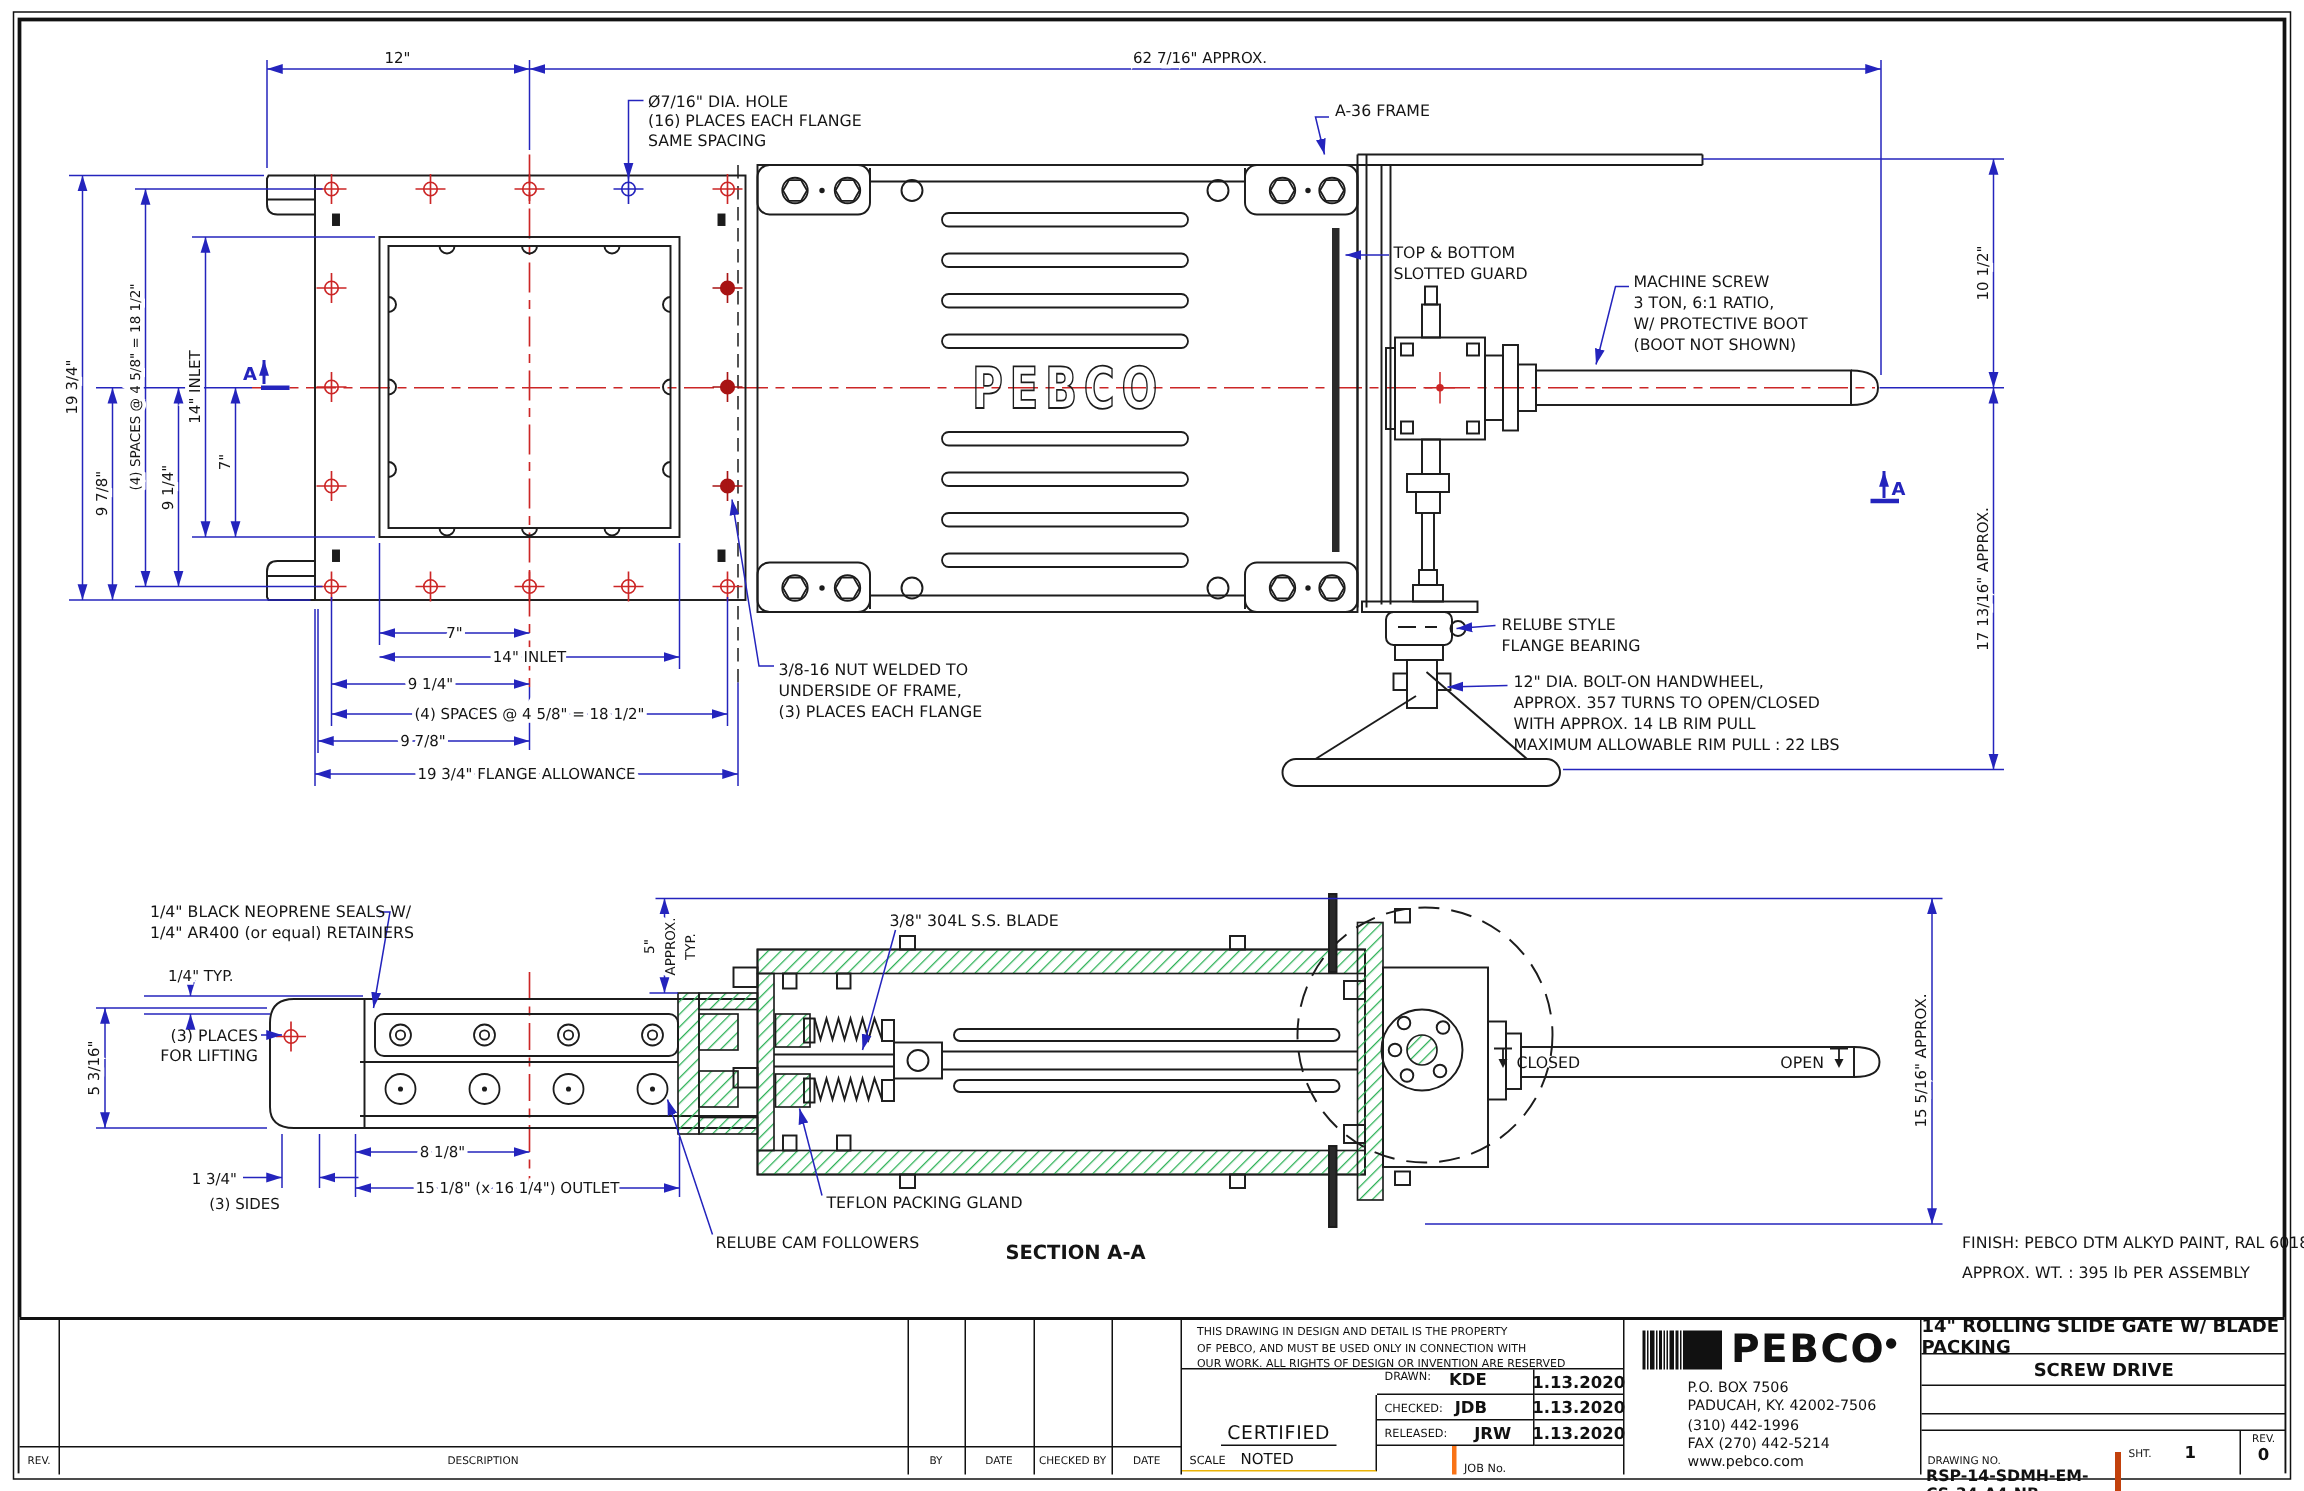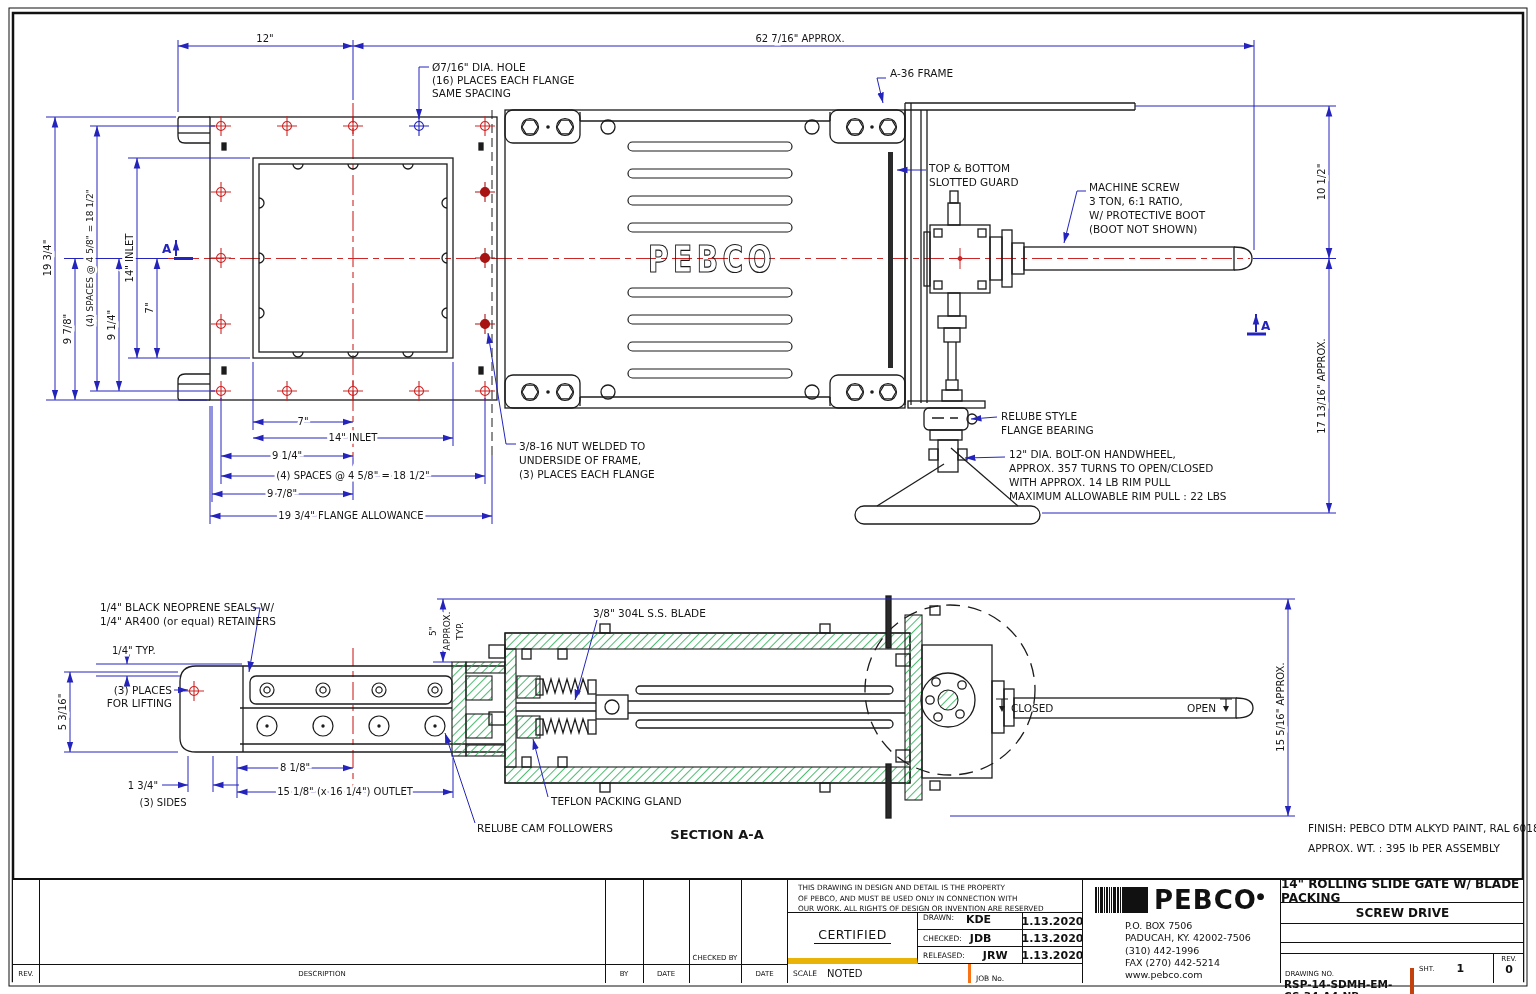--- a/index.html
+++ b/index.html
@@ -480,31 +480,31 @@
     <div class="vline" style="left:26px;top:0;height:103px"></div>
     <div class="vline" style="left:592px;top:0;height:103px"></div>
     <div class="vline" style="left:630px;top:0;height:103px"></div>
     <div class="vline" style="left:676px;top:0;height:103px"></div>
     <div class="vline" style="left:728px;top:0;height:103px"></div>
     <div class="hline" style="left:0;top:84px;width:775px"></div>
     <div class="abs ctr lbl" style="left:0;top:84px;width:26px;height:19px">REV.</div>
     <div class="abs ctr lbl" style="left:26px;top:84px;width:566px;height:19px">DESCRIPTION</div>
     <div class="abs ctr lbl" style="left:592px;top:84px;width:38px;height:19px">BY</div>
     <div class="abs ctr lbl" style="left:630px;top:84px;width:46px;height:19px">DATE</div>
-    <div class="abs ctr lbl" style="left:676px;top:68px;width:52px;height:19px">CHECKED BY</div>
+    <div class="abs ctr lbl" style="left:676px;top:84px;width:52px;height:19px">CHECKED BY</div>
     <div class="abs ctr lbl" style="left:728px;top:84px;width:47px;height:19px">DATE</div>
   </div>
 
   <div class="abs" style="left:775px;top:0;width:294px;height:103px">
     <div class="abs prop" style="left:0;top:0;width:294px;height:33px;border-bottom:1px solid #111">
       <div>THIS DRAWING IN DESIGN AND DETAIL IS THE PROPERTY</div>
       <div>OF PEBCO, AND MUST BE USED ONLY IN CONNECTION WITH</div>
       <div>OUR WORK.  ALL RIGHTS OF DESIGN OR INVENTION ARE RESERVED</div>
     </div>
-    <div class="abs ctr" style="left:0;top:33px;width:130px;height:51px;border-right:1px solid #111;border-bottom:6px solid #eab308">
+    <div class="abs ctr" style="left:0;top:50px;width:130px;height:51px;border-right:1px solid #111;border-bottom:1px solid #eab308">
       <span class="cert">CERTIFIED</span>
     </div>
     <div class="abs" style="left:130px;top:33px;width:105px;height:17px;border-right:1px solid #111;border-bottom:1px solid #111;display:flex;align-items:flex-start">
       <span class="rowlab">DRAWN:</span>
       <span class="rowval" style="margin-left:12px">KDE</span>
     </div>
     <div class="abs ctr dateval" style="left:235px;top:33px;width:59px;height:17px;border-bottom:1px solid #111">1.13.2020</div>
     <div class="abs" style="left:130px;top:50px;width:105px;height:17px;border-right:1px solid #111;border-bottom:1px solid #111;display:flex;align-items:center">
       <span class="rowlab">CHECKED:</span>
       <span class="rowval" style="margin-left:8px">JDB</span>

